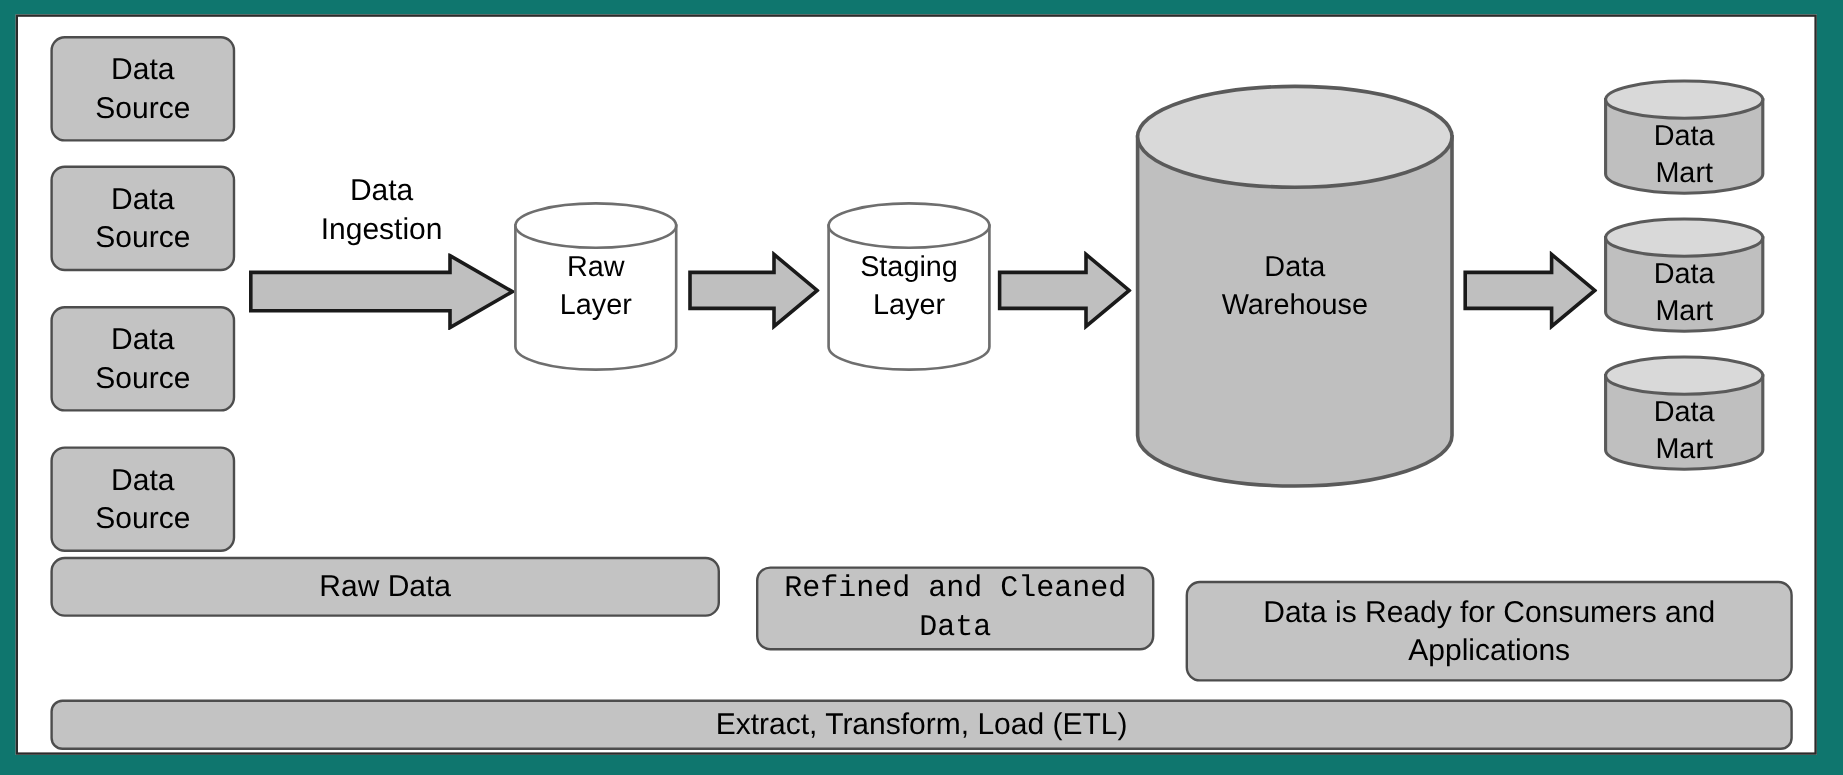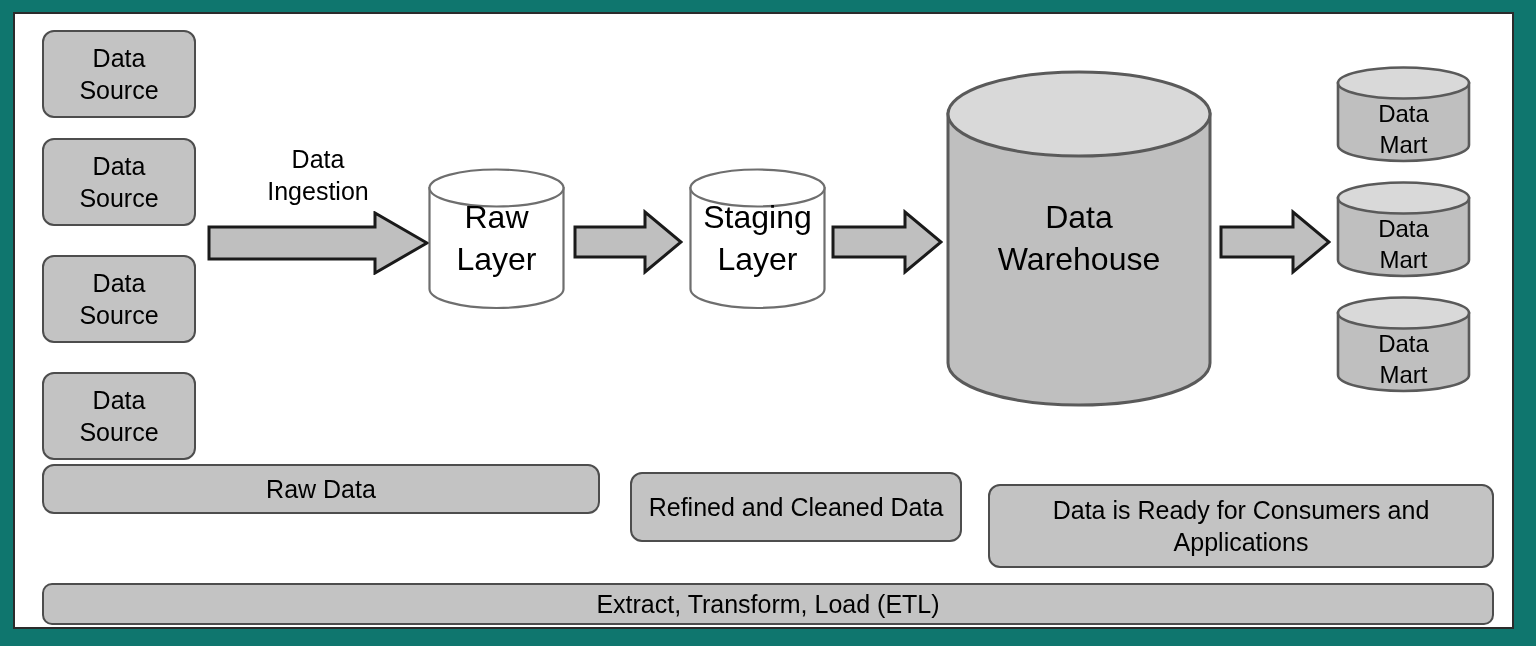--- a/index.html
+++ b/index.html
@@ -68,21 +68,21 @@
     position: absolute;
     left: 0;
     top: 0;
     width: 100%;
     height: 100%;
     display: flex;
     align-items: center;
     justify-content: center;
     text-align: center;
     color: #000000;
-    font-size: 32px;
+    font-size: 24px;
     line-height: 1.3;
     white-space: pre-line;
     pointer-events: none;
     font-family: "Liberation Sans", sans-serif;
   }
   .cyl.small-mart .cyl-text { font-size: 24px; }
 
   
   .arrow { position: absolute; }
   .arrow svg { display: block; }
@@ -188,21 +188,21 @@
       <ellipse cx="67.5" cy="16" rx="65.5" ry="15.5" fill="#d9d9d9" stroke="#5a5a5a" stroke-width="2.6"></ellipse>
     </svg>
     <div class="cyl-text" style="padding-top:14px;">Data
 Mart</div>
   </div>
 
   <div class="rbox" style="left:42px; top:464px; width:558px; height:50px;text-align:right;">
     <span class="lbl">Raw Data</span>
   </div>
 
-  <div class="rbox" style="left:630px; top:472px; width:332px; height:70px;">
+  <div class="rbox" style="left:630px; top:472px; width:332px; height:70px;font-family:Liberation Mono, monospace;">
     <span class="lbl">Refined and Cleaned Data</span>
   </div>
 
   <div class="rbox" style="left:988px; top:484px; width:506px; height:84px;">
     <span class="lbl">Data is Ready for Consumers and
 Applications</span>
   </div>
 
   <div class="rbox" style="left:42px; top:559px; width:1452px; height:42px; border-radius:10px;margin-top:24px;">
     <span class="lbl">Extract, Transform, Load (ETL)</span>

